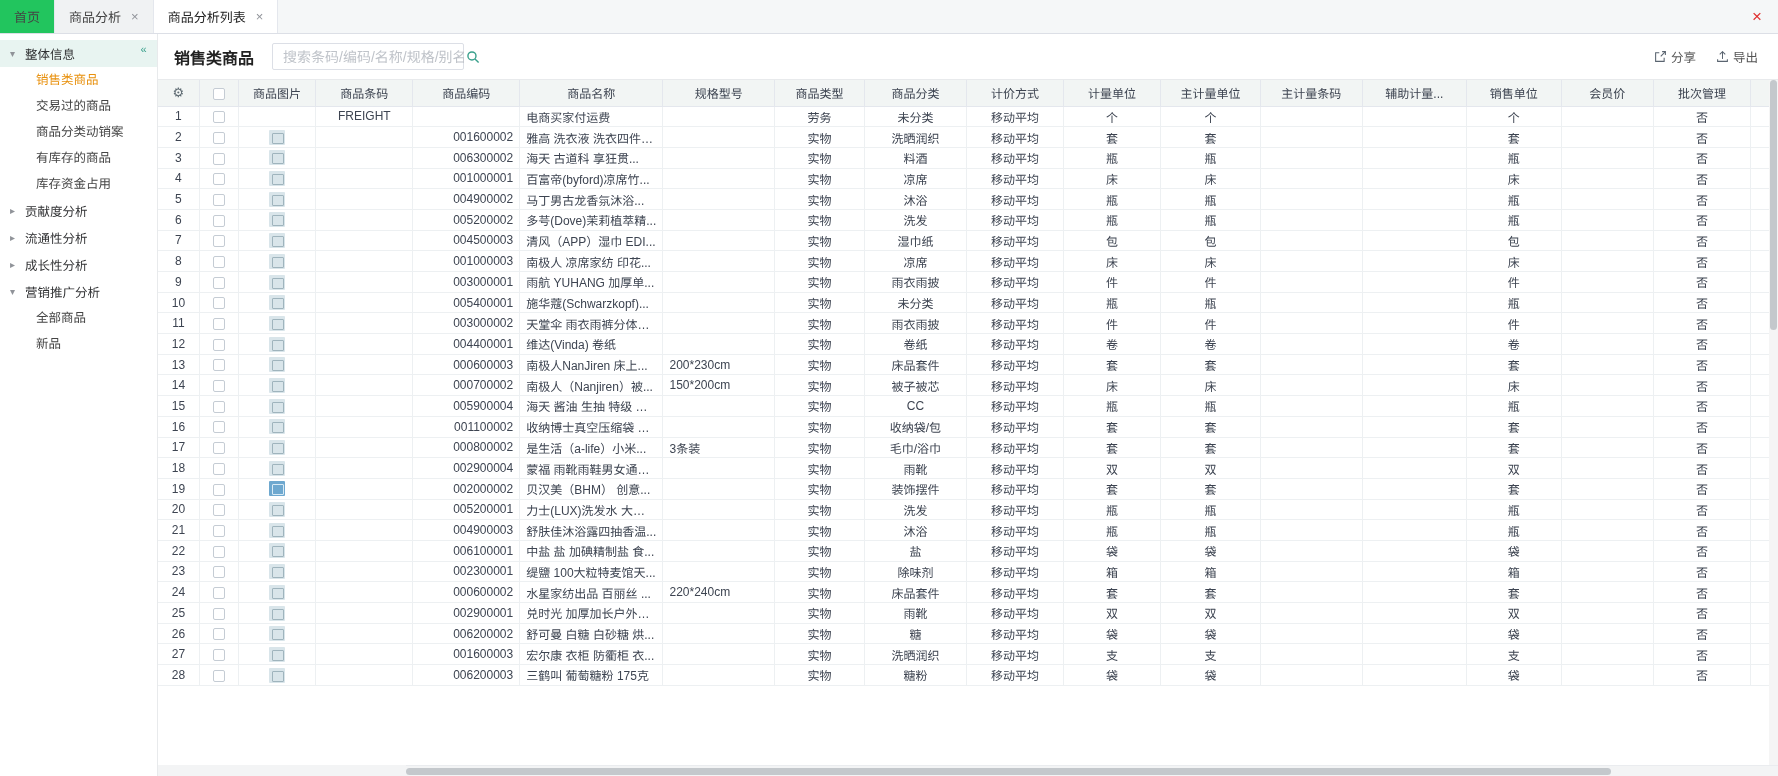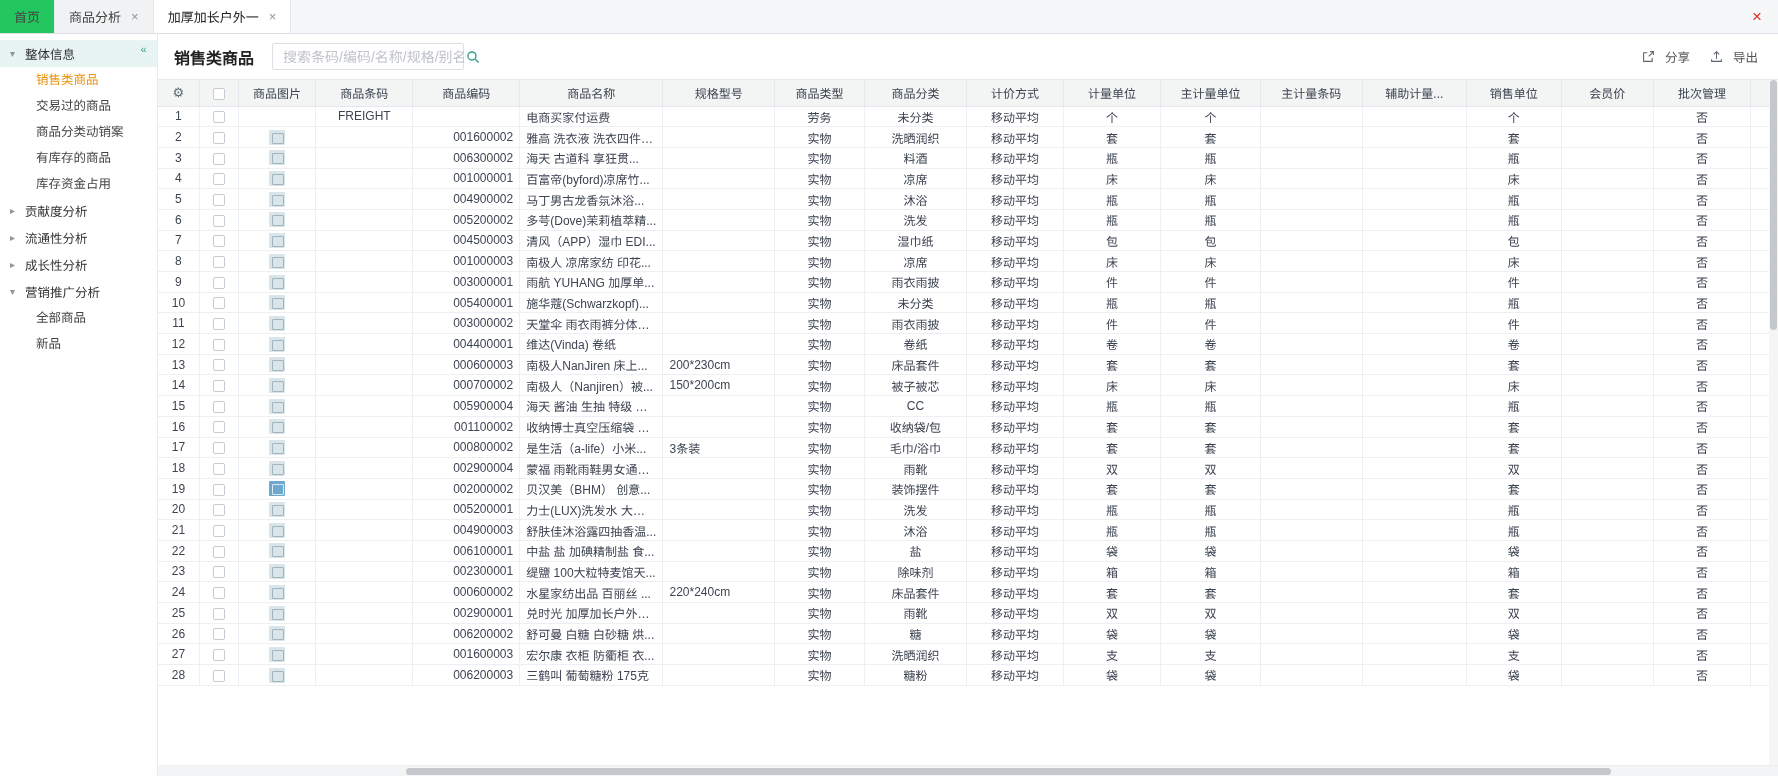--- a/index.html
+++ b/index.html
@@ -163,21 +163,21 @@
   .tb-right {
     margin-left: auto;
     display: flex;
     align-items: center;
     gap: 20px;
     padding-right: 6px;
   }
   .tb-btn {
     display: flex;
     align-items: center;
-    gap: 10px;
+    gap: 4px;
     font-size: 12.5px;
     color: #555;
     cursor: pointer;
     white-space: nowrap;
   }
   .tb-btn svg { display:block; }
 
   
   .table-wrap {
     flex: 1;
@@ -290,21 +290,21 @@
 
 <div class="tabbar">
   <div class="tab tab-home">
     <span>首页</span>
   </div>
   <div class="tab">
     <span>商品分析</span>
     <span class="tab-close">×</span>
   </div>
   <div class="tab active">
-    <span>加厚加长户外一</span>
+    <span>商品分析列表</span>
     <span class="tab-close">×</span>
   </div>
   <div class="win-close">×</div>
 </div>
 
 <div class="main">
 
   <div class="sidebar">
     <div class="collapse-btn">«</div>
 

